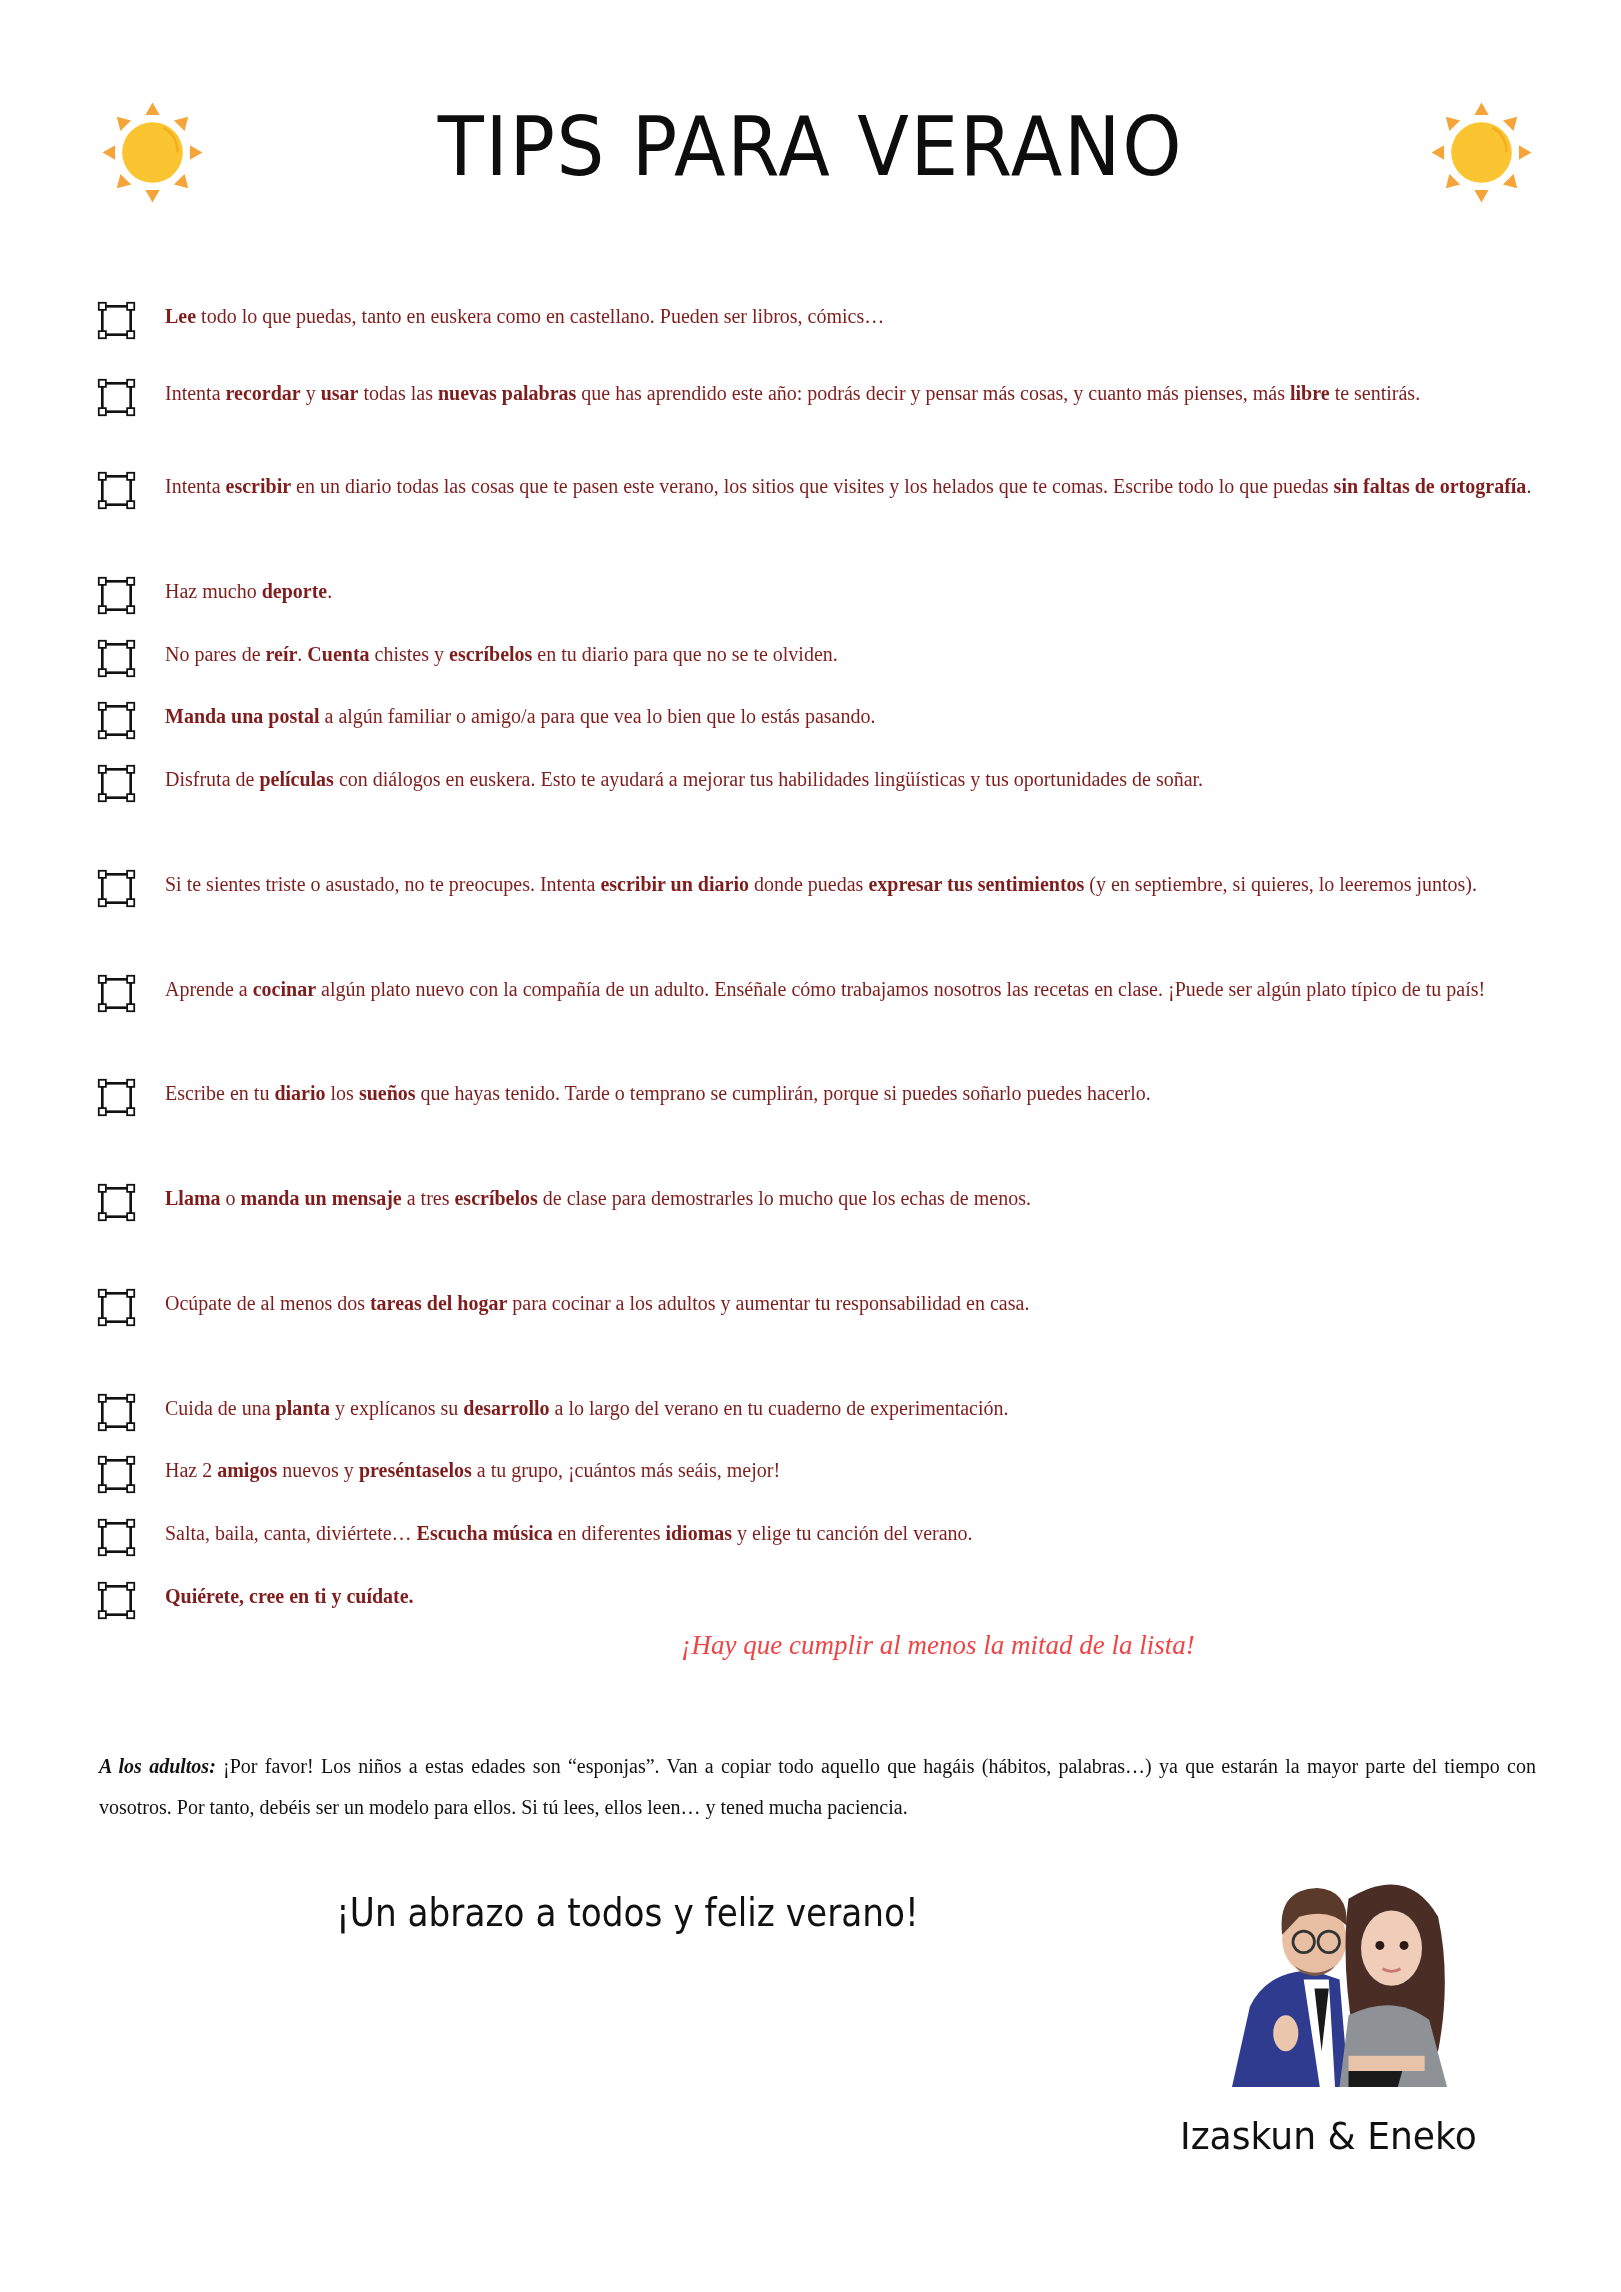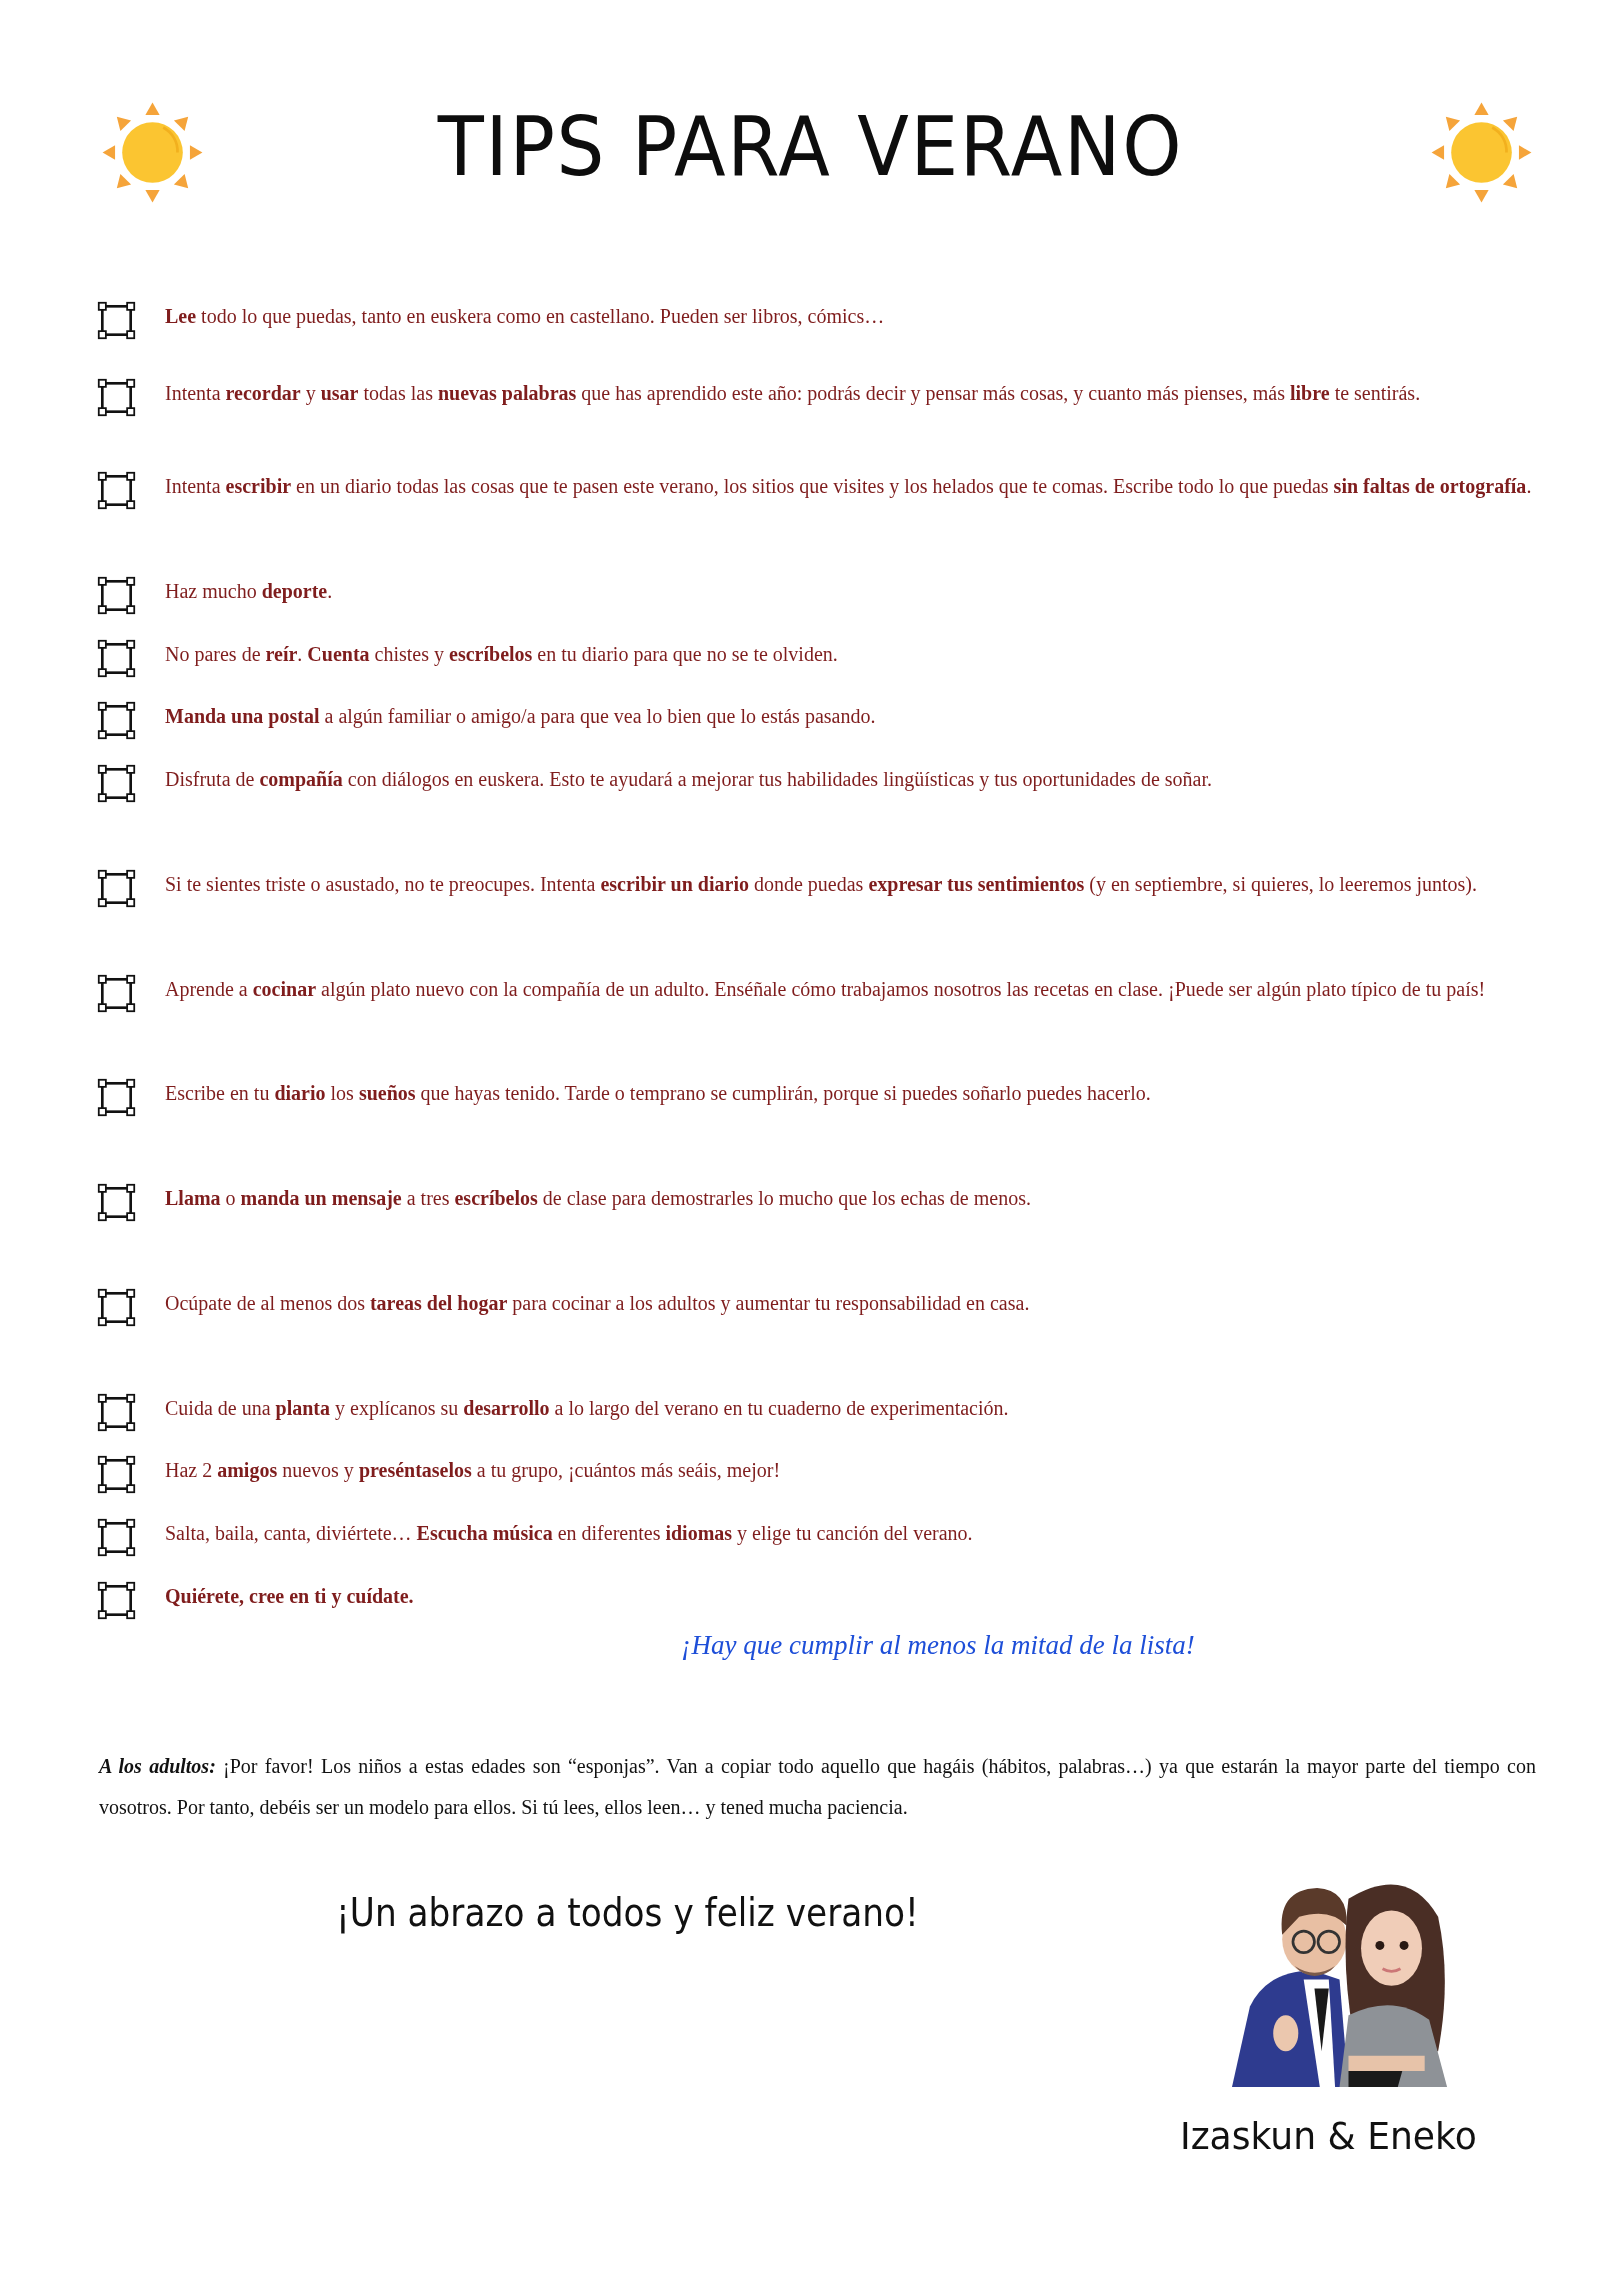--- a/index.html
+++ b/index.html
@@ -20,21 +20,21 @@
   .checkbox { position:absolute; left:0; width:39px; height:39px; }
   .checkbox svg { display:block; }
   .text {
     font-family:Liberation Serif, serif; font-size:20px; line-height:41px;
     text-align:justify; color:#7f1d1d;
   }
   .text b { font-weight:700; }
 
   .note {
     position:absolute; left:681px; top:1630px;
-    font-family:"Liberation Serif", serif; font-style:italic; font-size:27px; color:#1d4ed8;
+    font-family:"Liberation Serif", serif; font-style:italic; font-size:27px; color:#ef4444;
   }
 
   .adults {
     position:absolute; left:99px; top:1746px; width:1437px;
     font-family:"Liberation Serif", serif; font-size:20px; line-height:41px; text-align:justify;
   }
   .adults .lead { font-weight:700; font-style:italic; }
 
   .farewell {
     position:absolute; left:336px; top:1890px;
@@ -165,21 +165,21 @@
       <div class="item" style="position: absolute; left: 0px; top: 463px; width: 1442px;">
         <div class="checkbox" style="top: 5.4px;">
           <svg width="39" height="39" viewBox="0 0 44 44">
             <rect x="6" y="6" width="32" height="32" fill="none" stroke="#111" stroke-width="3"></rect>
             <rect x="2" y="2" width="8" height="8" fill="#fff" stroke="#111" stroke-width="2"></rect>
             <rect x="34" y="2" width="8" height="8" fill="#fff" stroke="#111" stroke-width="2"></rect>
             <rect x="2" y="34" width="8" height="8" fill="#fff" stroke="#111" stroke-width="2"></rect>
             <rect x="34" y="34" width="8" height="8" fill="#fff" stroke="#111" stroke-width="2"></rect>
           </svg>
         </div>
-        <div class="text"><span>Disfruta de </span><b>compañía</b><span> con diálogos en euskera. Esto te ayudará a mejorar tus habilidades lingüísticas y tus oportunidades de soñar.</span></div>
+        <div class="text"><span>Disfruta de </span><b>películas</b><span> con diálogos en euskera. Esto te ayudará a mejorar tus habilidades lingüísticas y tus oportunidades de soñar.</span></div>
       </div>
       <div class="item" style="position: absolute; left: 0px; top: 568px; width: 1442px;">
         <div class="checkbox" style="top: 5.4px;">
           <svg width="39" height="39" viewBox="0 0 44 44">
             <rect x="6" y="6" width="32" height="32" fill="none" stroke="#111" stroke-width="3"></rect>
             <rect x="2" y="2" width="8" height="8" fill="#fff" stroke="#111" stroke-width="2"></rect>
             <rect x="34" y="2" width="8" height="8" fill="#fff" stroke="#111" stroke-width="2"></rect>
             <rect x="2" y="34" width="8" height="8" fill="#fff" stroke="#111" stroke-width="2"></rect>
             <rect x="34" y="34" width="8" height="8" fill="#fff" stroke="#111" stroke-width="2"></rect>
           </svg>

